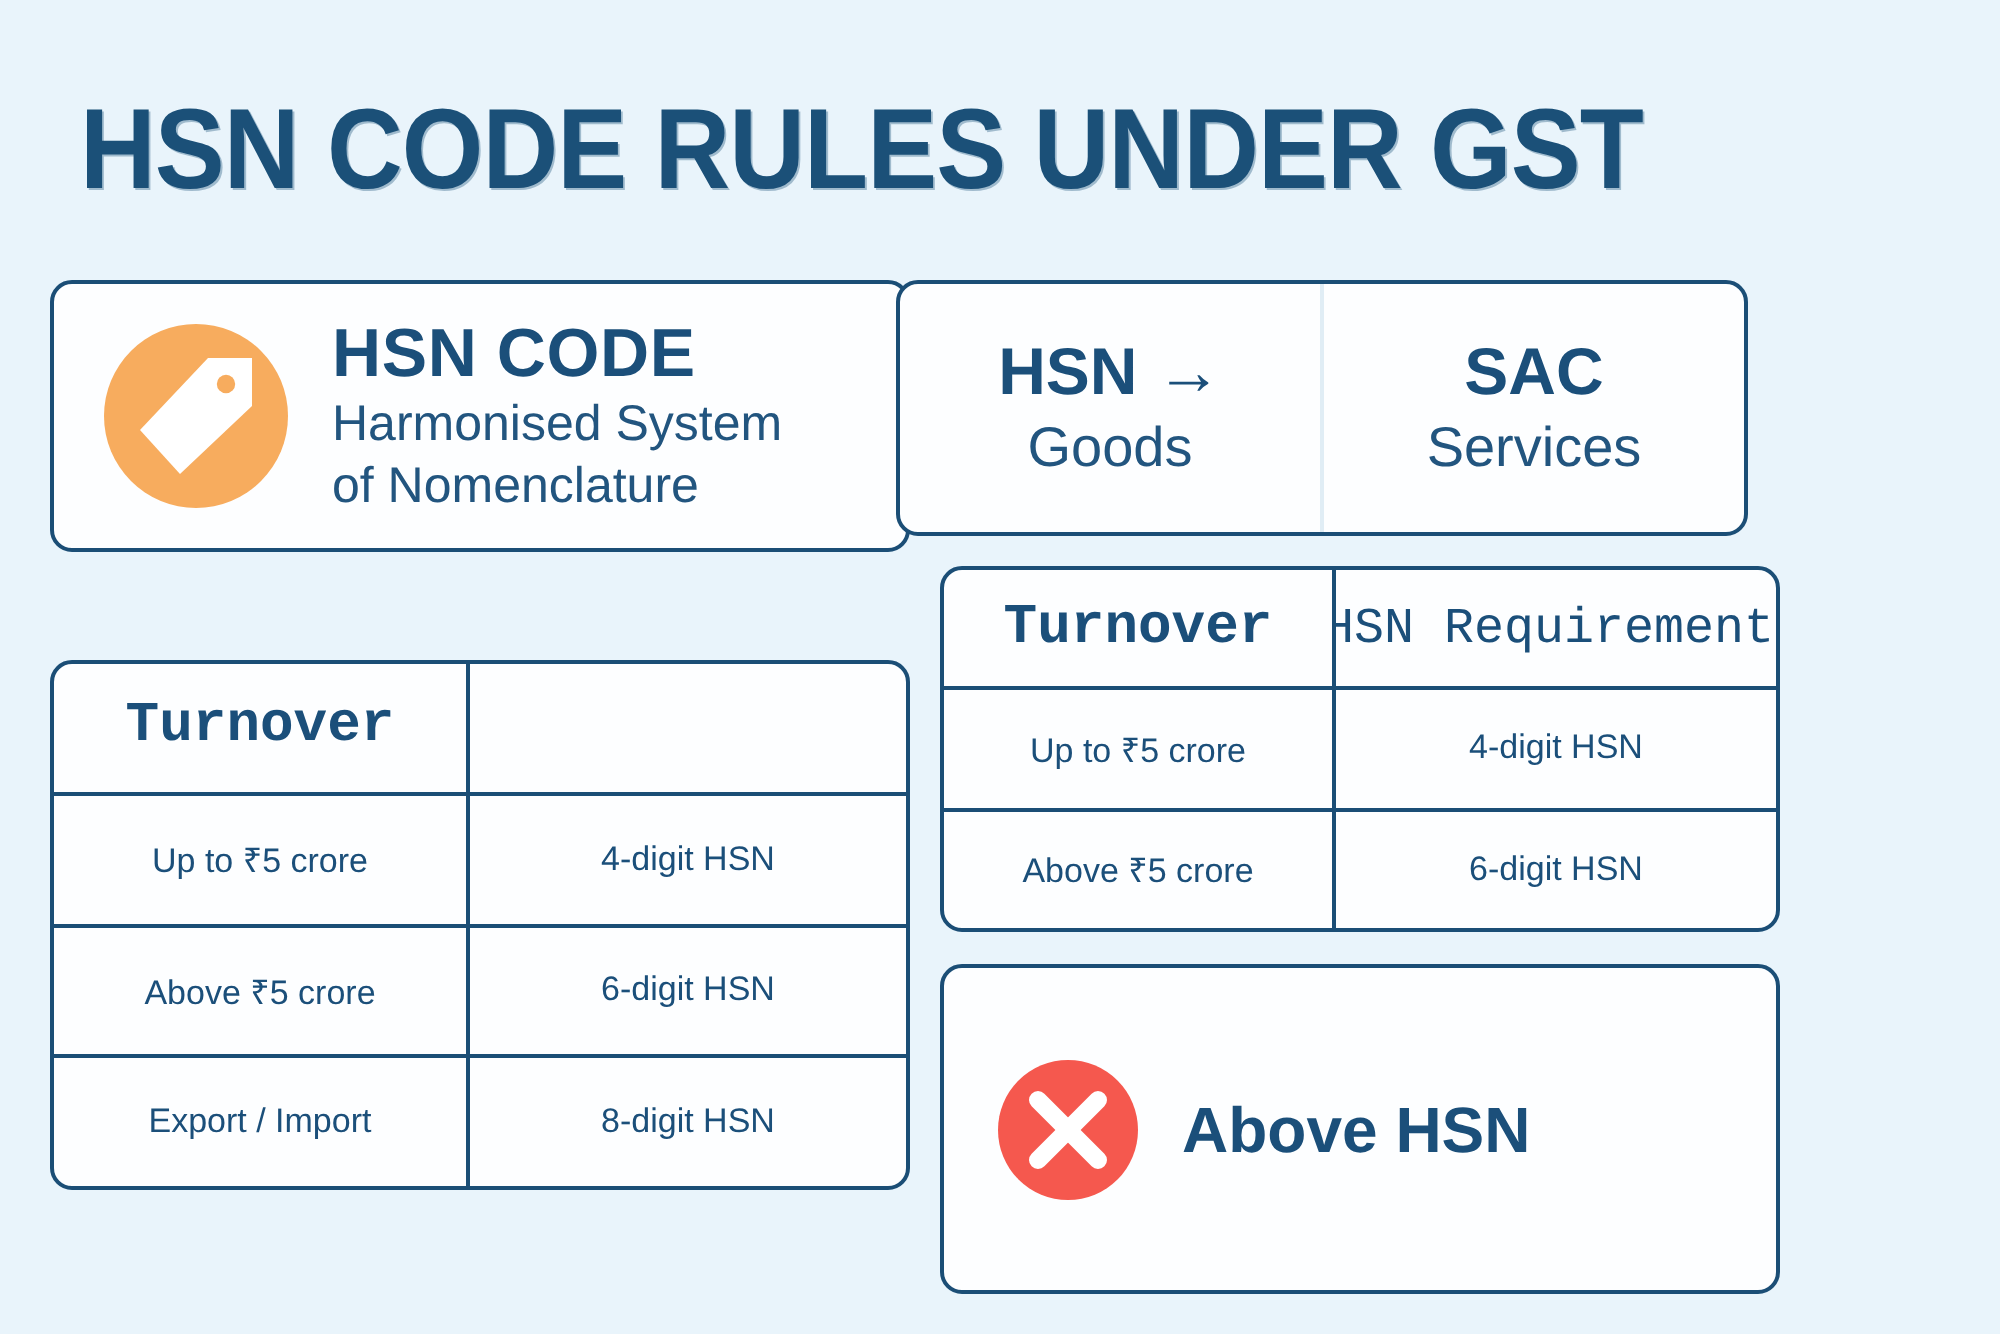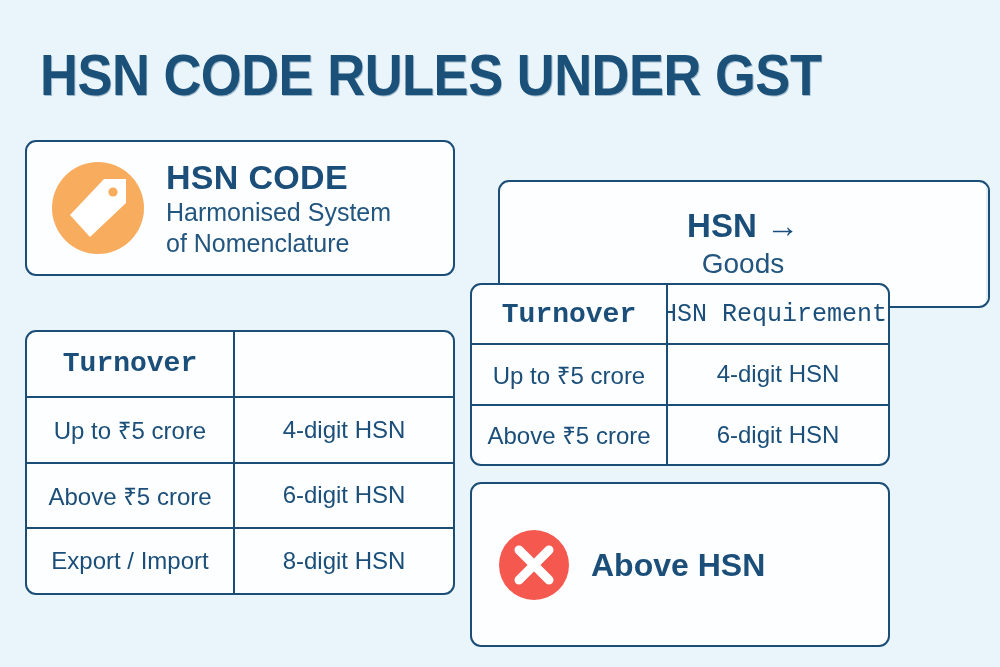--- a/index.html
+++ b/index.html
@@ -85,21 +85,21 @@
     flex: 1 1 0;
     border-top: 2.5px solid #1b4e76;
   }
   .trow:first-child { border-top: none; font-family: Liberation Mono, monospace; }
   .tcell {
     display: flex;
     align-items: center;
     justify-content: center;
     white-space: nowrap;
     overflow: hidden;
-    font-size: 24px;
+    font-size: 17px;
     color: #1b4f7a;
   }
   .tcell.col-a { border-right: 2.5px solid #1b4e76; flex: 0 0 auto; }
   .tcell.col-b { flex: 1 1 auto; text-align: right; }
   .trow.header-row .tcell.col-a { font-weight: bold; font-size: 28px; }
   .trow.header-row .tcell.col-b { font-size: 25px; }
 
   
   #turnover-table-left {
     left: 25px; top: 330px;
@@ -110,25 +110,24 @@
   
   #turnover-table-right {
     left: 470px; top: 283px;
     width: 420px; height: 183px;
   }
   #turnover-table-right .tcell.col-a { width: 196px; }
   #turnover-table-right .trow.header-row .tcell.col-b { justify-content: flex-end; padding-right: 1px; }
 
   
   #hsn-sac-card {
-    left: 498px; top: 140px;
-    width: 492px; height: 128px;
-    display: flex;
-    overflow: hidden;
-    margin-top: 40px;
+    left: 448px; top: 140px;
+    width: 426px; height: 128px;
+    display: flex;
+    overflow: hidden;
   }
   .sac-half {
     flex: 1 1 0;
     display: flex;
     flex-direction: column;
     align-items: center;
     justify-content: center;
   }
   .sac-half.left-half { border-right: 2px solid #e0edf5; }
   .sac-term {
@@ -204,20 +203,24 @@
     <div id="hsn-code-heading">HSN CODE</div>
     <div class="hsn-code-sub">Harmonised System</div>
     <div class="hsn-code-sub">of Nomenclature</div>
   </div>
 </div>
 
 <div class="card" id="hsn-sac-card">
   <div class="sac-half left-half">
     <div class="sac-term">HSN →</div>
     <div class="sac-desc">Goods</div>
+  </div>
+  <div class="sac-half">
+    <div class="sac-term">SAC</div>
+    <div class="sac-desc">Services</div>
   </div>
 </div>
 
 <div class="card data-table" id="turnover-table-left">
   <div class="trow header-row">
     <div class="tcell col-a">Turnover</div>
   </div>
   <div class="trow">
     <div class="tcell col-a">Up to ₹5 crore</div>
     <div class="tcell col-b">4-digit HSN</div>

